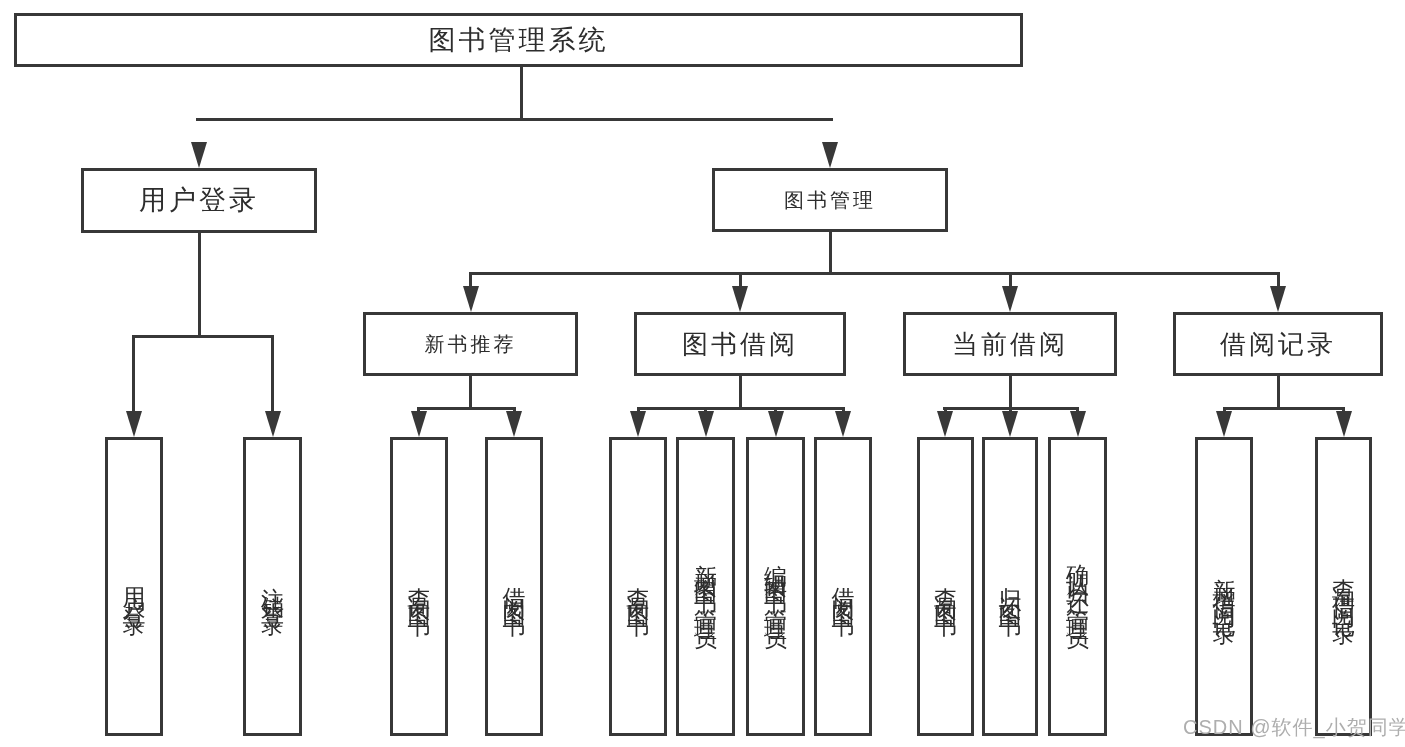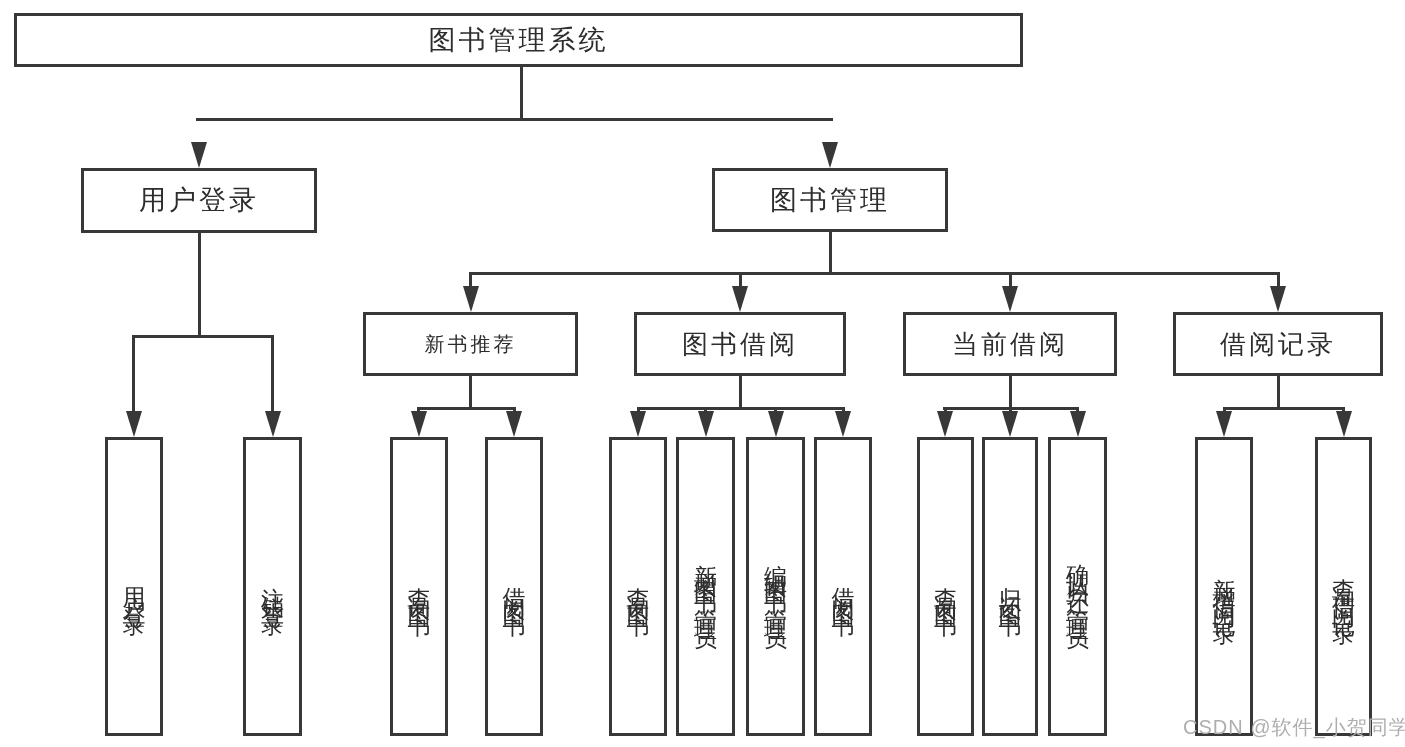--- a/index.html
+++ b/index.html
@@ -37,21 +37,21 @@
 
 <div id="canvas">
 
   <div class="node" style="left:14px;top:13px;width:1009px;height:54px;font-size:27px">
     <span class="hlabel">图书管理系统</span>
   </div>
 
   <div class="node" style="left:81px;top:168px;width:236px;height:65px;font-size:27px">
     <span class="hlabel">用户登录</span>
   </div>
-  <div class="node" style="left:712px;top:168px;width:236px;height:64px;font-size:27px">
+  <div class="node" style="left:712px;top:168px;width:236px;height:64px;font-size:20px">
     <span class="hlabel">图书管理</span>
   </div>
 
   <div class="node" style="left:363px;top:312px;width:215px;height:64px;font-size:20px">
     <span class="hlabel">新书推荐</span>
   </div>
   <div class="node" style="left:634px;top:312px;width:212px;height:64px;font-size:26px">
     <span class="hlabel">图书借阅</span>
   </div>
   <div class="node" style="left:903px;top:312px;width:214px;height:64px;font-size:26px">

